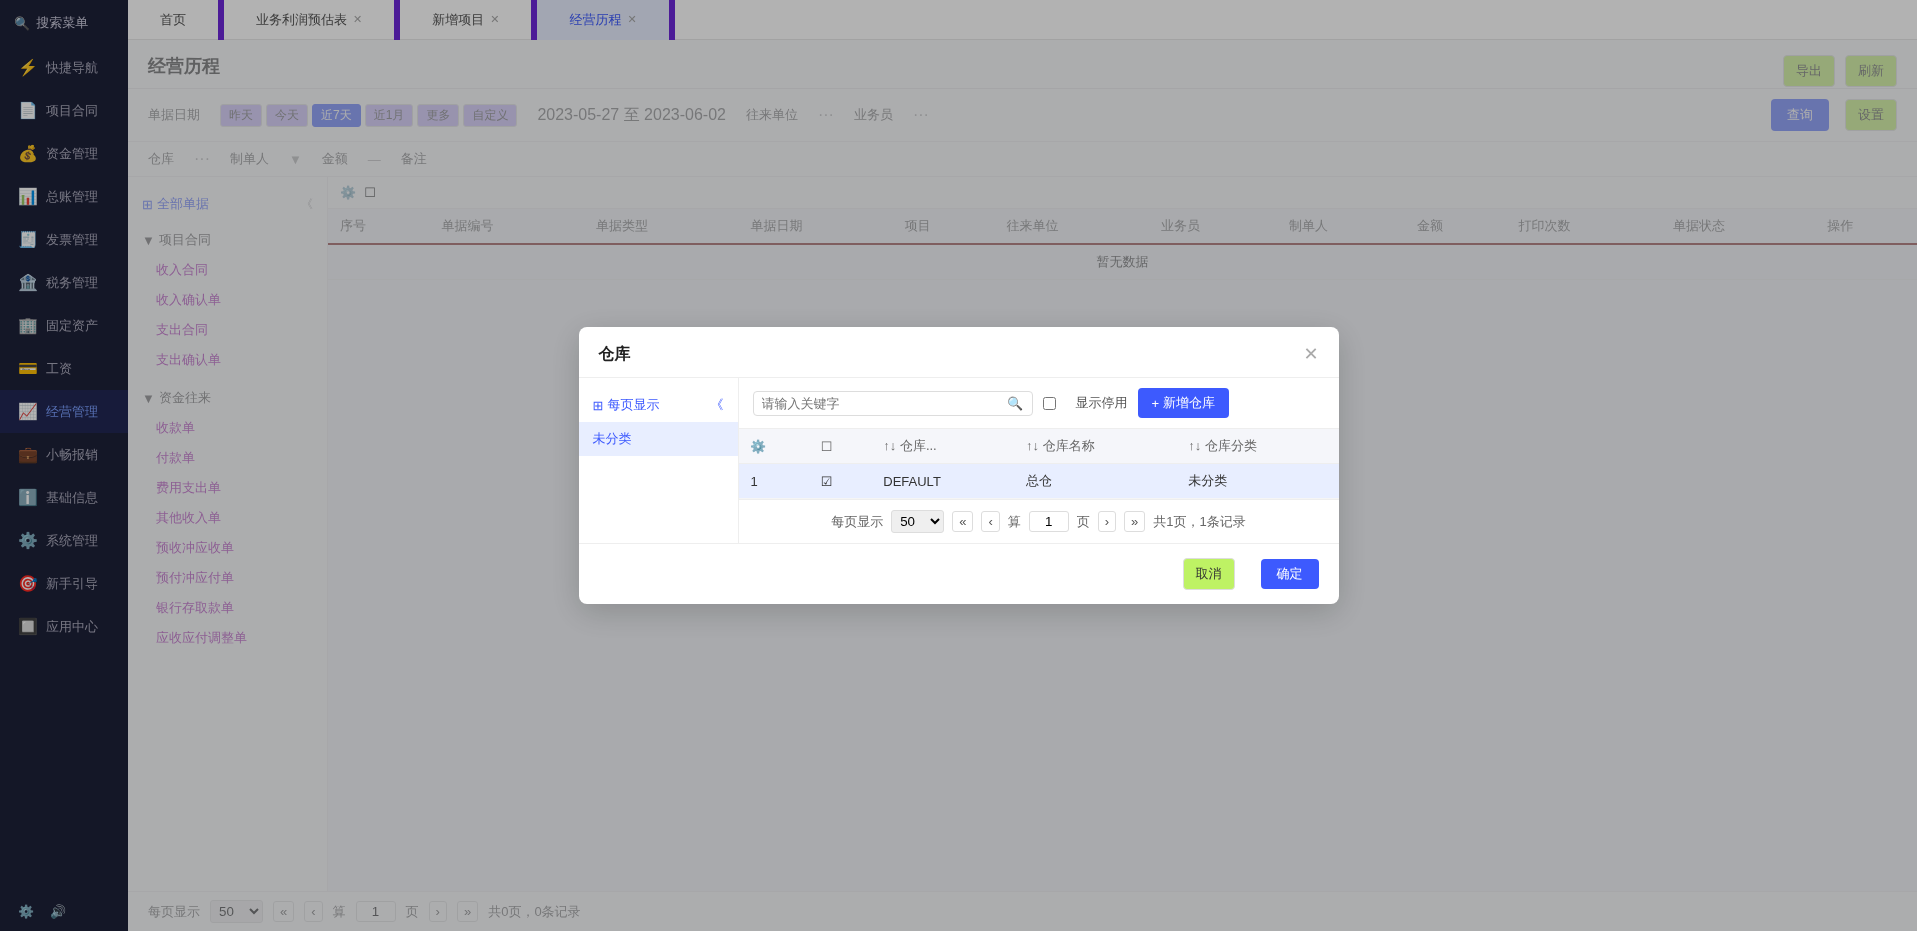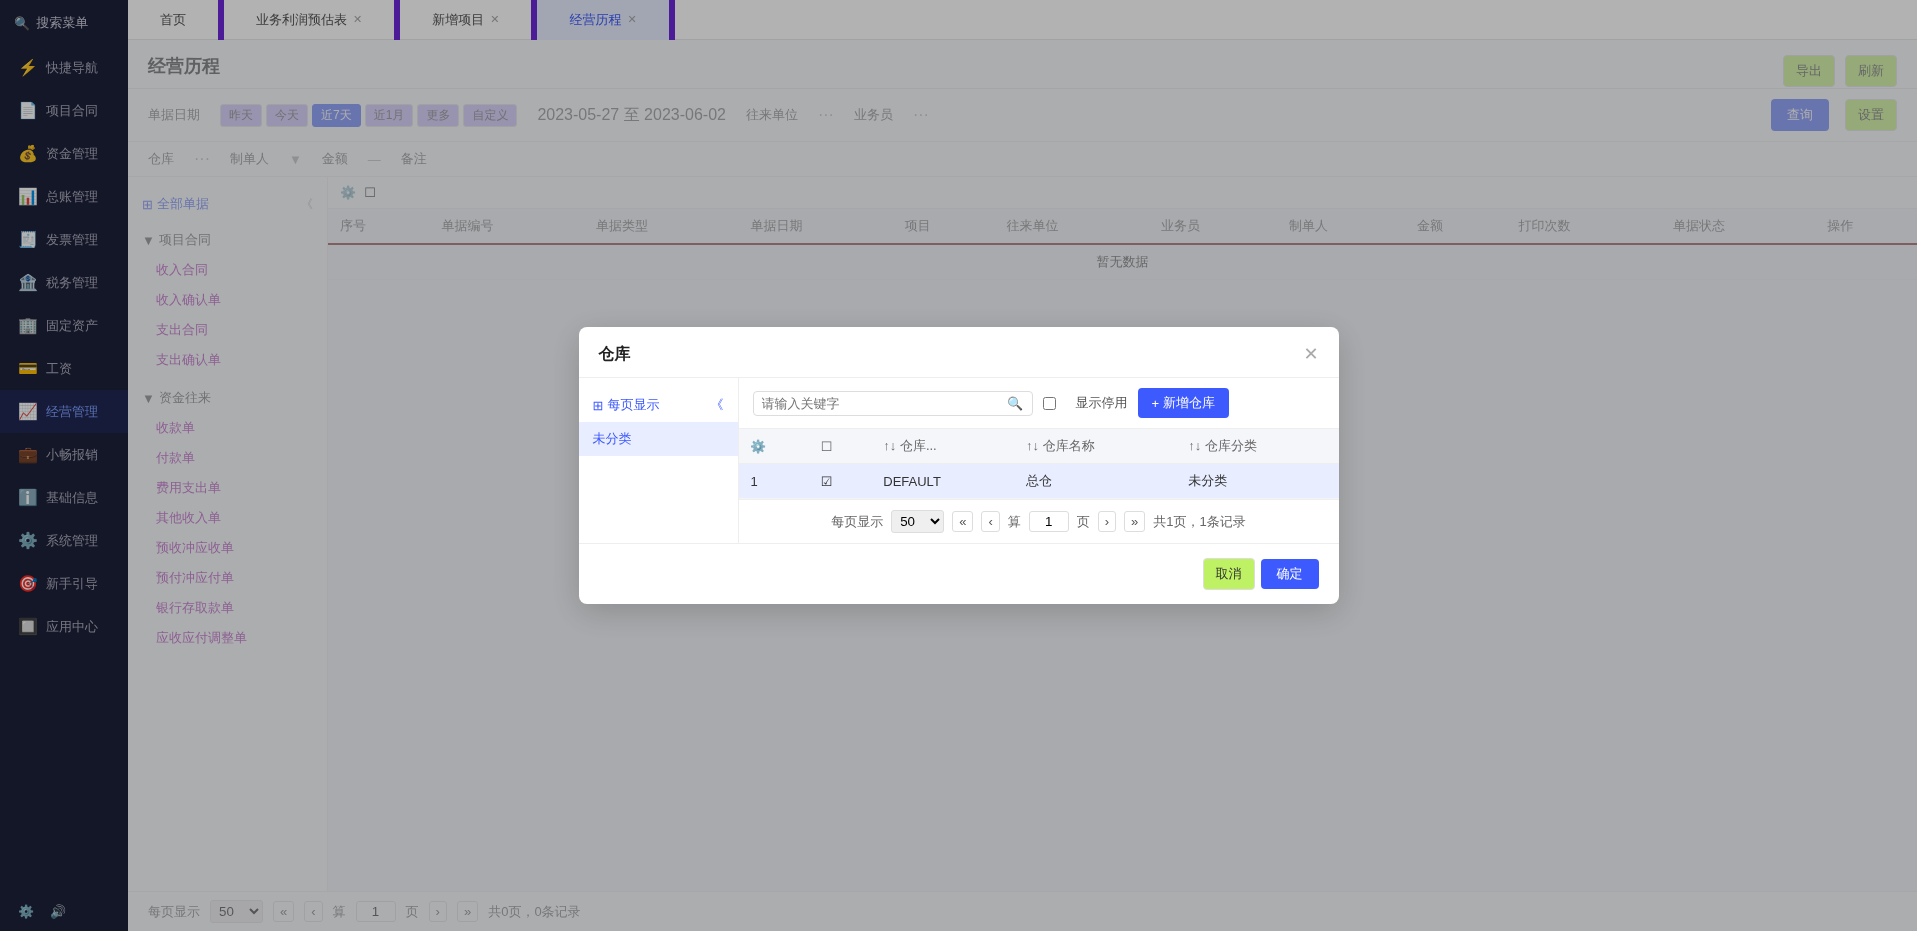--- a/index.html
+++ b/index.html
@@ -112,21 +112,21 @@
     .modal-search input { border: none; outline: none; flex: 1; font-size: 13px; color: #555; background: transparent; }
     .modal-checkbox { display: flex; align-items: center; gap: 20px; color: #555; font-size: 13px; }
     .modal-table { flex: 1; overflow-y: auto; }
     .modal-table table { width: 100%; border-collapse: collapse; font-size: 13px; }
     .modal-table th { background: #f5f6fa; padding: 8px 12px; text-align: left; color: #666; font-weight: normal; border-bottom: 1px solid #eee; }
     .modal-table td { padding: 8px 12px; border-bottom: 1px solid #f5f5f5; color: #333; }
     .modal-table tr.selected td { background: #e8eeff; }
     .modal-footer-bar {
       display: flex; align-items: center; justify-content: center; padding: 10px 14px; border-top: 1px solid #eee; gap: 8px; color: #666; font-size: 13px;
     }
-    .modal-footer { display: flex; align-items: center; justify-content: flex-end; padding: 14px 20px; border-top: 1px solid #eee; gap: 6px; }
+    .modal-footer { display: flex; align-items: center; justify-content: flex-end; padding: 14px 20px; border-top: 1px solid #eee; gap: 26px; }
     .add-btn { background: #3d5afe; color: #fff; border: none; border-radius: 4px; padding: 6px 14px; cursor: pointer; font-size: 13px; display: flex; align-items: center; gap: 4px; }
 
     .no-data { text-align: center; color: #aaa; padding: 30px; }
     .grayed { opacity: 0.5; pointer-events: none; }
   </style>
 </head>
 <body>
 
 <div class="sidebar">
   <div class="sidebar-search">

